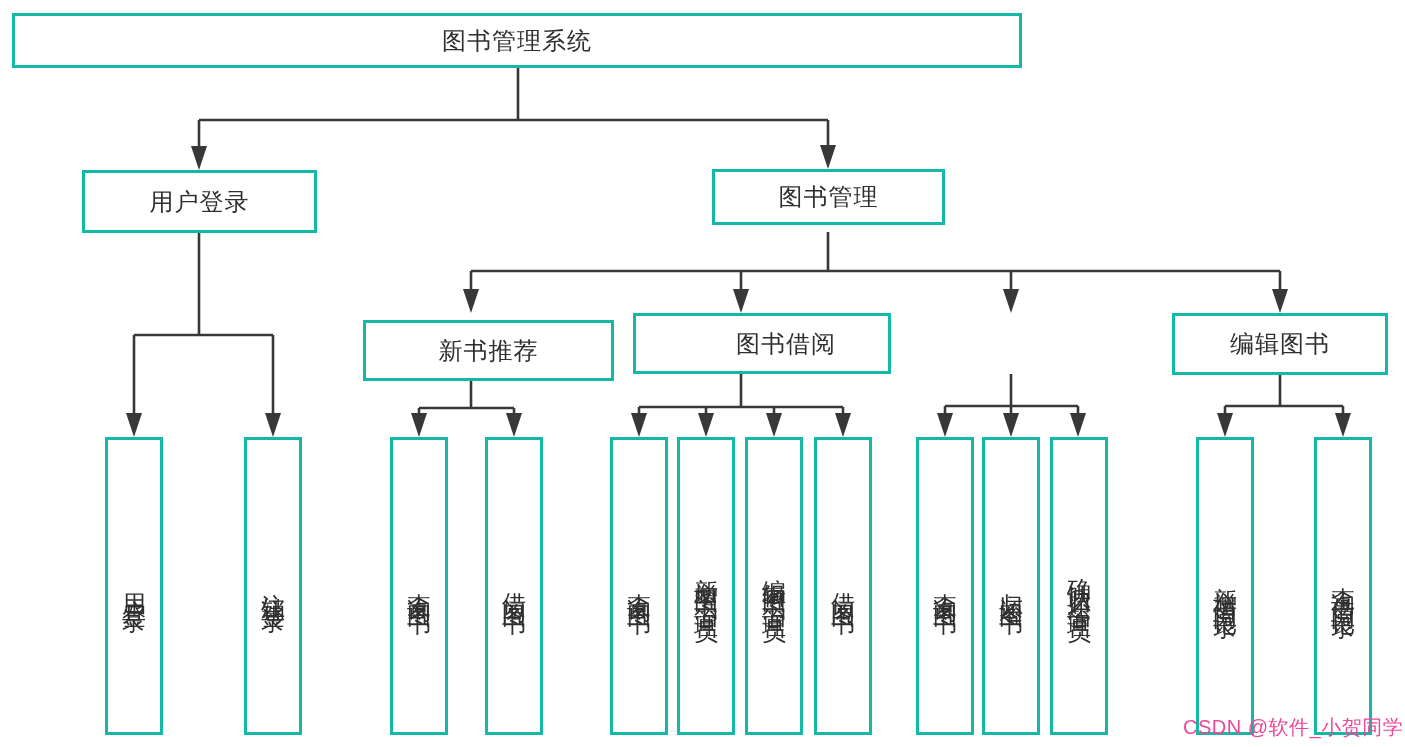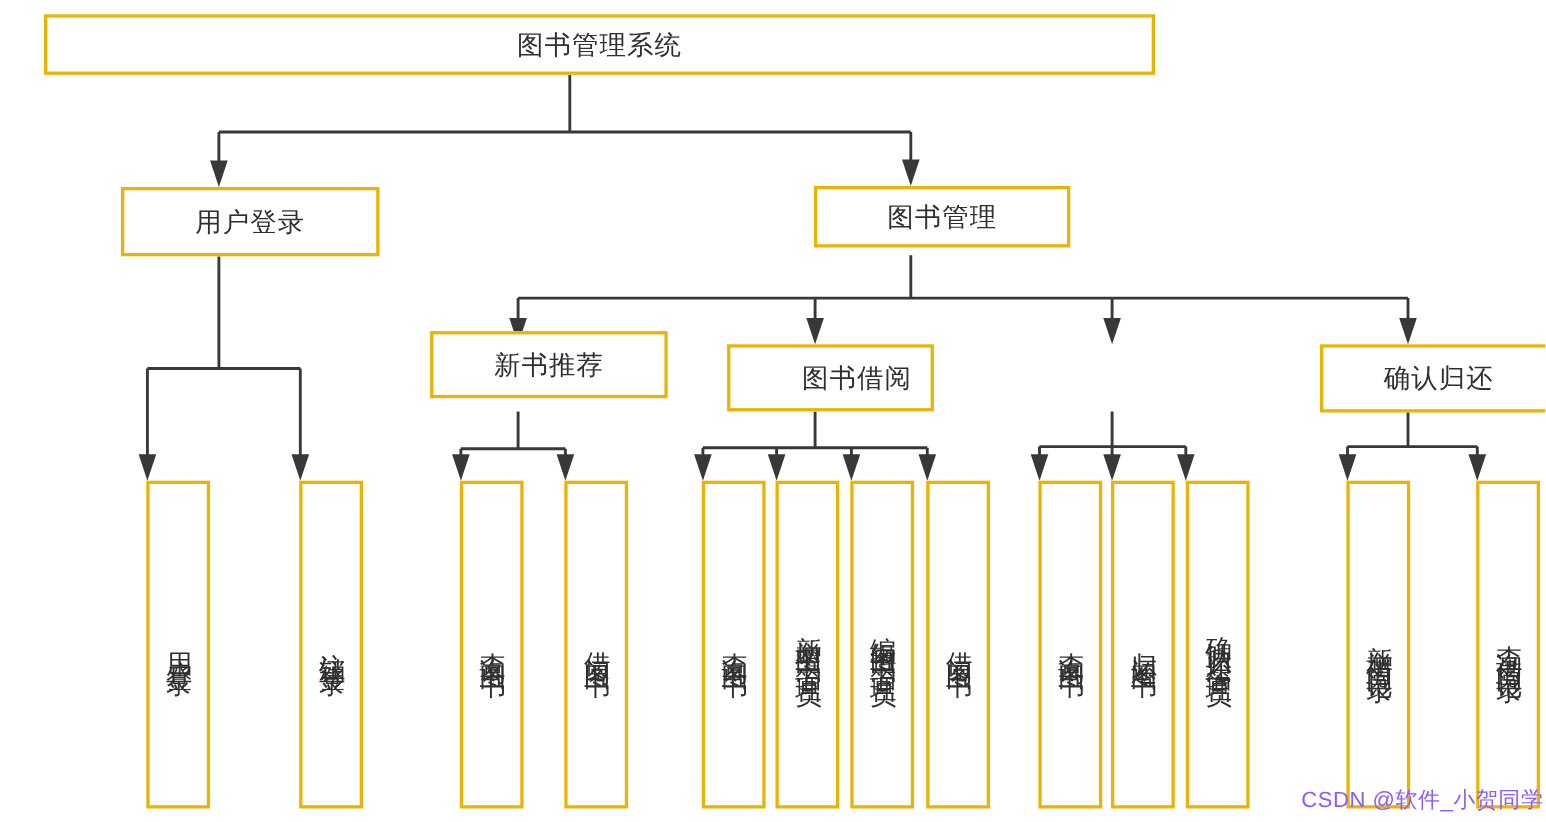--- a/index.html
+++ b/index.html
@@ -7,43 +7,42 @@
   .stage{
     position:relative;
     width:1405px;height:747px;
     background:#ffffff;
     font-family:"Liberation Sans","DejaVu Sans",sans-serif;
     overflow:hidden;
   }
   .wires{position:absolute;left:0;top:0;z-index:1;}
   .node{
     position:absolute;
-    border:3px solid #eab308;
+    border:3px solid #14b8a6;
     background:#ffffff;
     display:flex;align-items:center;justify-content:center;
     color:#2f2f2f;
     z-index:2;
-    margin-left:28px;
   }
   .node.h{font-size:24px;letter-spacing:1px;white-space:nowrap;}
   .node.root{font-size:24px;}
   .leaf span{
     writing-mode:vertical-rl;
     text-orientation:upright;
     font-size:24px;
     letter-spacing:6px;
     line-height:1;
     color:#2f2f2f;
     white-space:nowrap;
   }
   .watermark{
     position:absolute;
     left:1183px;top:714px;
     font-size:20px;
-    color:#8b5cf6;
+    color:#ec4899;
     white-space:nowrap;
     z-index:3;
     letter-spacing:0.5px;
   }
 </style>
 </head>
 <body>
 
 <div class="stage">
 
@@ -85,23 +84,23 @@
       <polygon points="1225,437 1217,413 1233,413"></polygon>
       <polygon points="1343,437 1335,413 1351,413"></polygon>
     </g>
   </svg>
 
   <div class="node h root" style="left:12px;top:13px;width:1010px;height:55px;">图书管理系统</div>
 
   <div class="node h" style="left:82px;top:170px;width:235px;height:63px;">用户登录</div>
   <div class="node h" style="left:712px;top:169px;width:233px;height:56px;">图书管理</div>
 
-  <div class="node h" style="left:363px;top:301px;width:216px;height:61px;">新书推荐</div>
-  <div class="node h" style="left:633px;top:313px;width:188px;height:61px;padding-left:48px;">图书借阅</div>
-  <div class="node h" style="left:1172px;top:313px;width:216px;height:62px;">确认归还</div>
+  <div class="node h" style="left:363px;top:320px;width:251px;height:61px;">新书推荐</div>
+  <div class="node h" style="left:633px;top:313px;width:258px;height:61px;padding-left:48px;">图书借阅</div>
+  <div class="node h" style="left:1172px;top:313px;width:216px;height:62px;">编辑图书</div>
 
   <div class="node leaf" style="left:105px;top:437px;width:58px;height:298px;">
     <span>用户登录</span>
   </div>
   <div class="node leaf" style="left:244px;top:437px;width:58px;height:298px;">
     <span>注销登录</span>
   </div>
 
   <div class="node leaf" style="left:390px;top:437px;width:58px;height:298px;">
     <span>查询图书</span>

